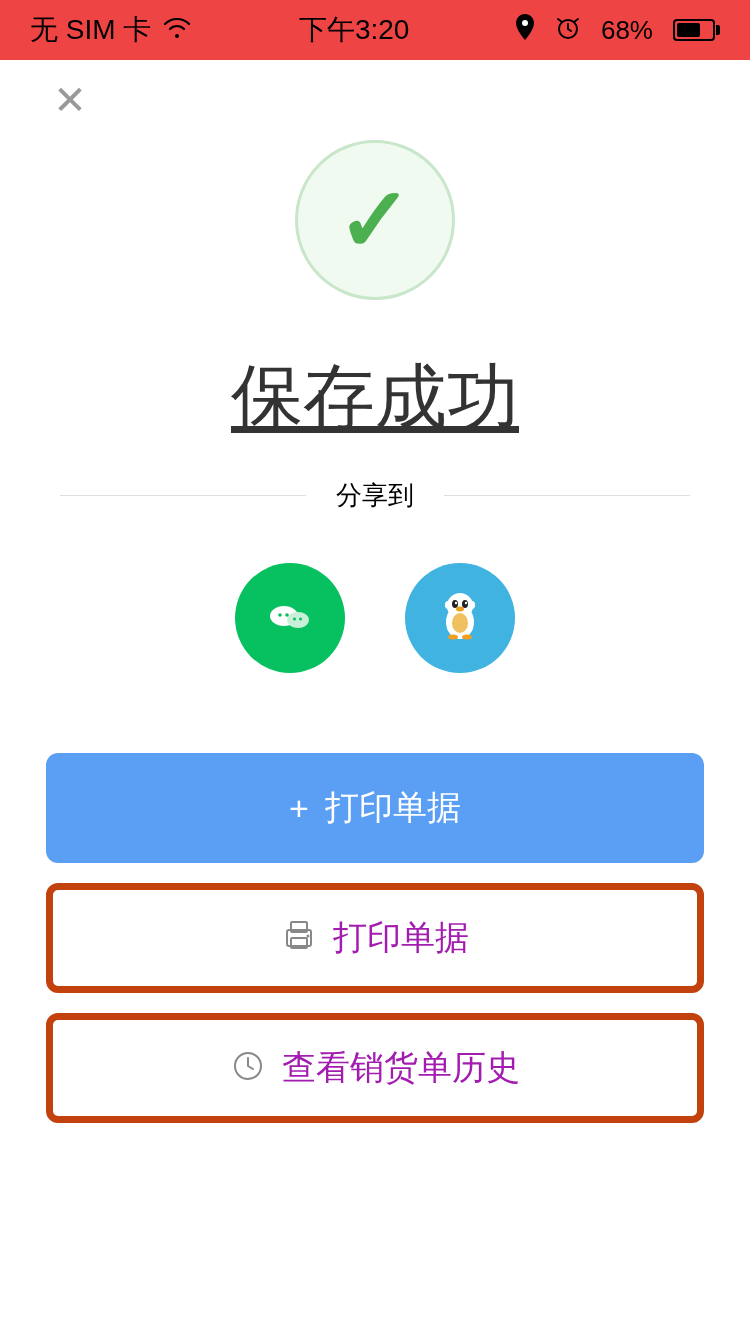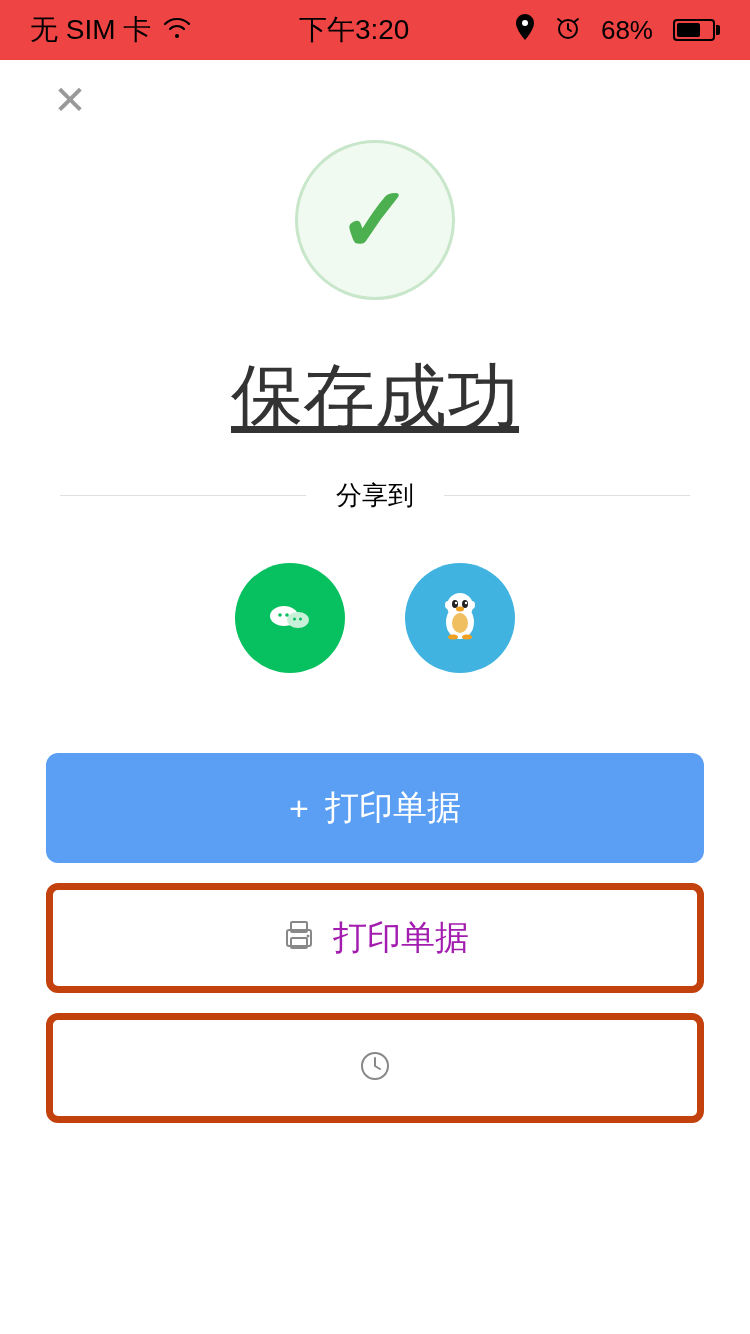--- a/index.html
+++ b/index.html
@@ -312,16 +312,17 @@
       </span>
       <span class="action-btn-label">打印单据</span>
     </button>
     <button class="action-btn">
       <span class="action-btn-icon">
         <svg width="36" height="36" viewBox="0 0 36 36" fill="none">
           <circle cx="18" cy="18" r="13" stroke="#888" stroke-width="2" fill="none"></circle>
           <path d="M18 10v8l5 3" stroke="#888" stroke-width="2" stroke-linecap="round" stroke-linejoin="round"></path>
         </svg>
       </span>
+      <span class="action-btn-label">查看销货单历史</span>
     </button>
   </div>
 
 </div>
 
 </body></html>

